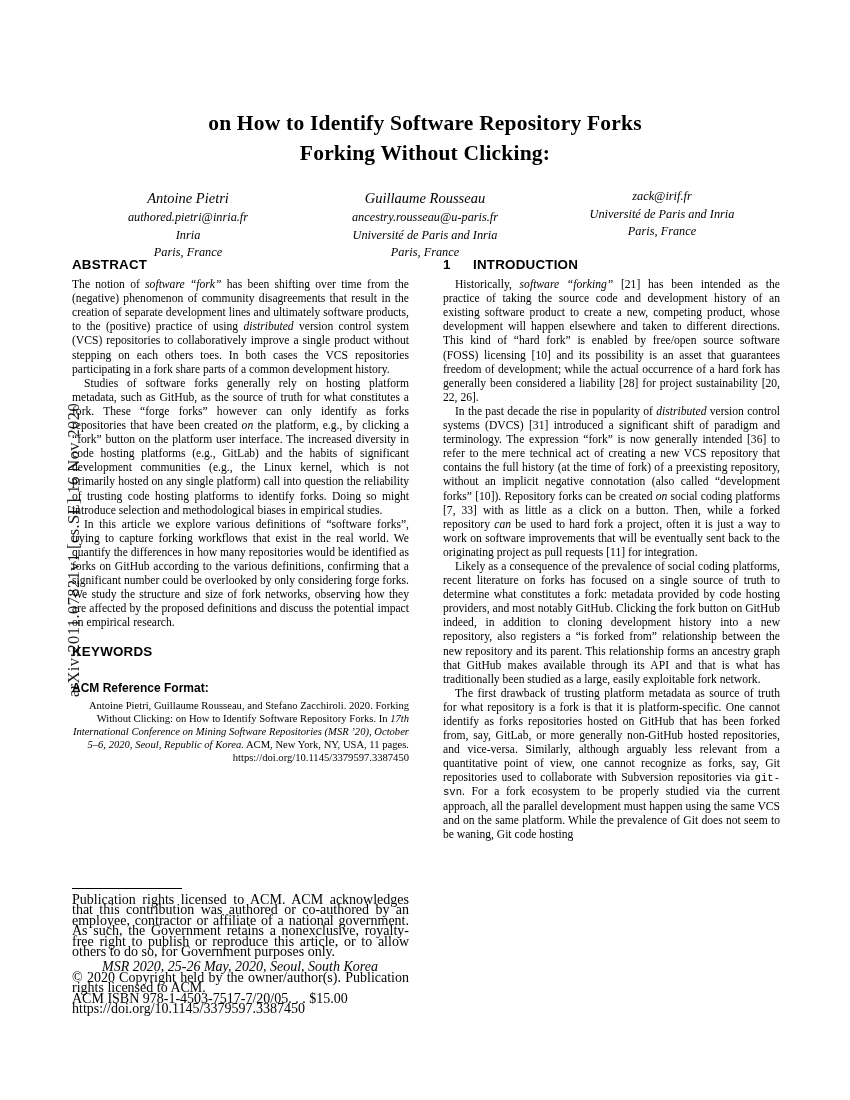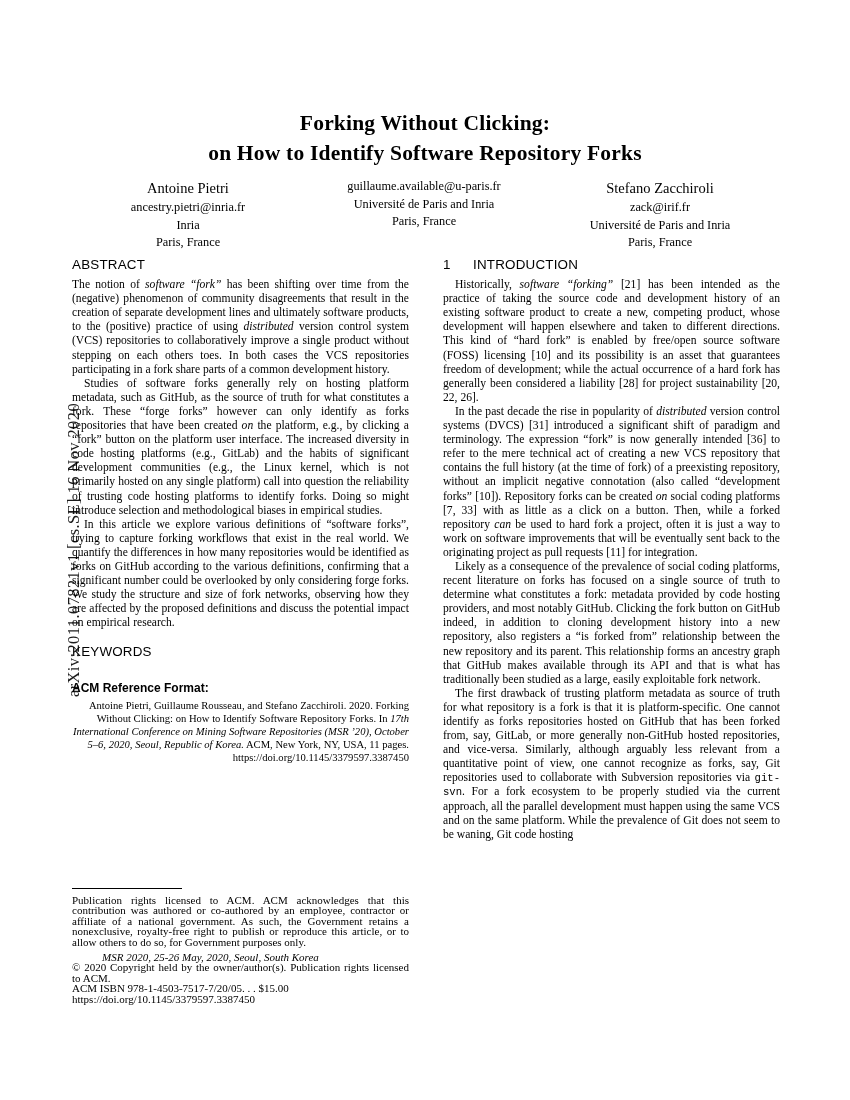--- a/index.html
+++ b/index.html
@@ -49,23 +49,25 @@
     font-weight: bold;
     font-size: 21.5px;
     line-height: 30px;
     letter-spacing: 0.2px;
   }
 
   
   .authors {
     position: absolute;
     left: 70px;
-    top: 178px;
+    top: 188px;
     width: 710px;
     display: flex;
+    justify-content: space-between;
+    font-style: italic;
   }
   .author {
     width: 236px;
     text-align: center;
   }
   .author .name {
     font-size: 14.5px;
     line-height: 21px;
   }
   .author .line {
@@ -83,21 +85,21 @@
     width: 337px;
     font-size: 11.6px;
     line-height: 14.1px;
     text-align: justify;
   }
   .col.left  { left: 72px; }
   .col.right { left: 443px; }
 
   h2.sec {
     font-family: "Liberation Sans", sans-serif;
-    font-weight: normal;
+    font-weight: bold;
     font-size: 13.4px;
     margin: 0 0 6px 0;
     letter-spacing: 0.2px;
   }
   h2.sec.withnum {
     display: flex;
     gap: 16px;
   }
   h2.sec .num { width: 14px; }
   .spacer-lg { height: 15px; }
@@ -125,21 +127,21 @@
     text-align: right;
     margin: 0;
   }
 
   
   .copyright {
     position: absolute;
     left: 72px;
     top: 888px;
     width: 337px;
-    font-size: 11px;
+    font-size: 14px;
     line-height: 10.4px;
     text-align: justify;
   }
   .copyright hr {
     border: none;
     border-top: 0.7px solid #000;
     margin: 0 0 6px 0;
     width: 110px;
   }
   .copyright .it { font-style: italic; }
@@ -150,38 +152,38 @@
   .it { font-style: italic; }
 </style>
 </head>
 <body>
 
 <div class="page">
 
   <div class="arxiv-stamp">arXiv:2011.07821v1  [cs.SE]  16 Nov 2020</div>
 
   <div class="title-block">
+    <div class="title-line">on How to Identify Software Repository Forks</div>
     <div class="title-line">Forking Without Clicking:</div>
-    <div class="title-line">on How to Identify Software Repository Forks</div>
   </div>
 
   <div class="authors">
     <div class="author">
       <div class="name">Antoine Pietri</div>
-      <div class="line email">ancestry.pietri@inria.fr</div>
+      <div class="line email">authored.pietri@inria.fr</div>
       <div class="line">Inria</div>
       <div class="line">Paris, France</div>
     </div>
     <div class="author">
-      <div class="line email">guillaume.available@u-paris.fr</div>
+      <div class="name">Guillaume Rousseau</div>
+      <div class="line email">ancestry.rousseau@u-paris.fr</div>
       <div class="line">Université de Paris and Inria</div>
       <div class="line">Paris, France</div>
     </div>
     <div class="author">
-      <div class="name">Stefano Zacchiroli</div>
       <div class="line email">zack@irif.fr</div>
       <div class="line">Université de Paris and Inria</div>
       <div class="line">Paris, France</div>
     </div>
   </div>
 
   <div class="col left">
     <h2 class="sec">ABSTRACT</h2>
     <p class="para first">The notion of <i>software “fork”</i> has been shifting over time from the (negative) phenomenon of community disagreements that result in the creation of separate development lines and ultimately software products, to the (positive) practice of using <i>distributed</i> version control system (VCS) repositories to collaboratively improve a single product without stepping on each others toes. In both cases the VCS repositories participating in a fork share parts of a common development history.</p>
     <p class="para">Studies of software forks generally rely on hosting platform metadata, such as GitHub, as the source of truth for what constitutes a fork. These “forge forks” however can only identify as forks repositories that have been created <i>on</i> the platform, e.g., by clicking a “fork” button on the platform user interface. The increased diversity in code hosting platforms (e.g., GitLab) and the habits of significant development communities (e.g., the Linux kernel, which is not primarily hosted on any single platform) call into question the reliability of trusting code hosting platforms to identify forks. Doing so might introduce selection and methodological biases in empirical studies.</p>

